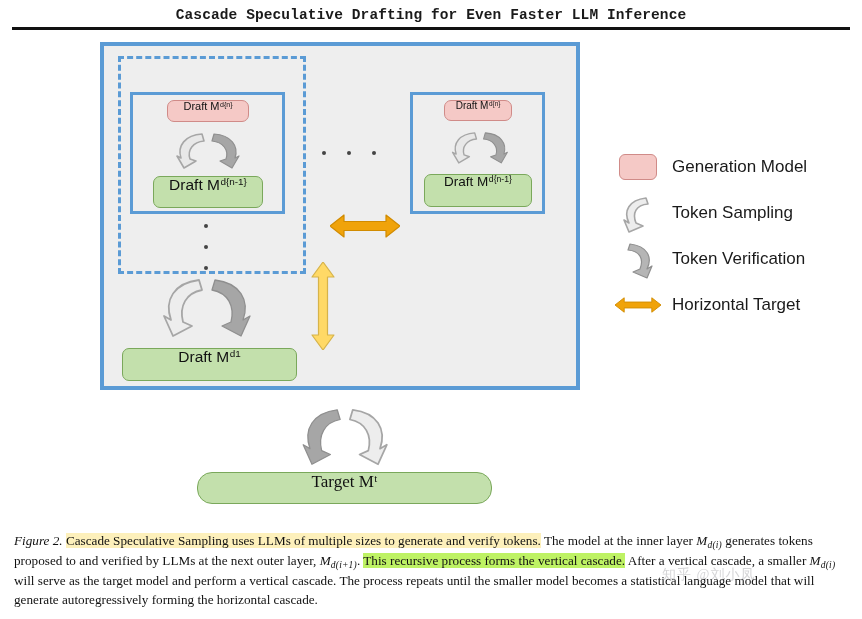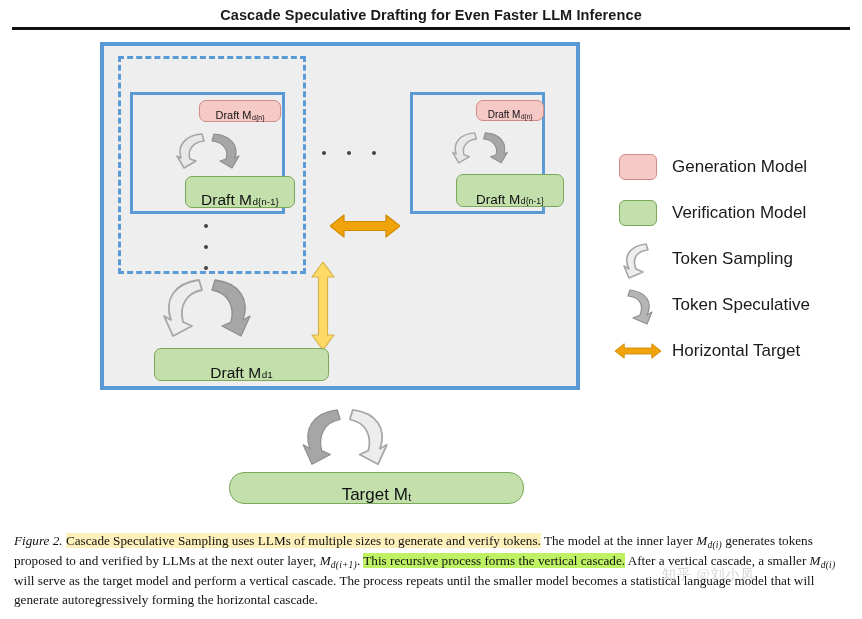--- a/index.html
+++ b/index.html
@@ -12,21 +12,21 @@
     overflow: hidden;
   }
   #page { position: relative; width: 862px; height: 619px; background:#fff; }
 
   
   .page-header {
     position: absolute; left: 0; top: 0; width: 862px; height: 30px;
     display: flex; align-items: center; justify-content: center;
   }
   .page-header .title {
-    font-family: Liberation Sans, sans-serif;
+    font-family: Liberation Mono, monospace;
     font-size: 14.5px; font-weight: bold; color: #1a1a1a;
     letter-spacing: .1px; white-space: nowrap;
   }
   .header-rule {
     position: absolute; left: 12px; top: 27px; width: 838px; height: 3px;
     background: #111;
   }
 
   
   .figure-area { position: absolute; left: 0; top: 34px; width: 862px; height: 490px; }
@@ -44,34 +44,34 @@
   
   .layer-box {
     position: absolute; border: 3px solid #5b9bd5; background: #eeeeee;
   }
   .layer-box.left  { left: 130px; top: 58px;  width: 155px; height: 122px; }
   .layer-box.right { left: 410px; top: 58px;  width: 135px; height: 122px; }
 
   
   .model-pill {
     position: absolute; border-radius: 7px;
-    display: flex; align-items: flex-end; justify-content: center;
+    display: flex; align-items: flex-start; justify-content: center;
     font-family: "Liberation Sans", sans-serif; color: #111;
-    white-space: nowrap; text-align: center; line-height: 1; margin-left: 32px;
+    white-space: nowrap; text-align: center; line-height: 1;
   }
   .model-pill.gen  { background: #f5c9c6; border: 1.6px solid #d08b88; }
   .model-pill.ver  { background: #c3e0ac; border: 1.6px solid #7aa85b; }
 
   .pill-gen-left   { left: 167px; top: 66px;  width: 82px;  height: 22px; font-size: 11px; }
   .pill-ver-left   { left: 153px; top: 142px; width: 110px; height: 32px; font-size: 15.5px; }
   .pill-gen-right  { left: 444px; top: 66px;  width: 68px;  height: 21px; font-size: 10px; }
   .pill-ver-right  { left: 424px; top: 140px; width: 108px; height: 33px; font-size: 13.5px; }
   .pill-draft-d1   { left: 122px; top: 314px; width: 175px; height: 33px; font-size: 15.5px; }
   .pill-target     { left: 197px; top: 438px; width: 295px; height: 32px; font-size: 17px;
-                     background:#c3e0ac; border:1.6px solid #7aa85b; border-radius: 15px; }
+                     background:#c3e0ac; border:1.6px solid #7aa85b; border-radius: 15px; font-family: Liberation Serif, serif; }
 
   .sub { font-size: .64em; vertical-align: -0.32em; padding-left: .5px; }
 
   
   .dots-h {
     position: absolute; left: 322px; top: 114px; width: 54px; height: 10px;
     display: flex; justify-content: space-between; align-items: center;
   }
   .dots-v {
     position: absolute; left: 203px; top: 190px; width: 6px; height: 46px;
@@ -217,43 +217,37 @@
 
     <div class="legend">
 
       <div class="legend-row">
         <div class="legend-swatch-wrap">
           <div class="sw-box sw-gen"></div>
         </div>
         <div class="legend-label">Generation Model</div>
       </div>
 
-      <div class="legend-row">
-        <div class="legend-swatch-wrap">
-          <div class="sw-box sw-ver"></div>
-        </div>
-        <div class="legend-label">Verification Model</div>
-      </div>
 
       <div class="legend-row">
         <div class="legend-swatch-wrap">
           <svg width="34" height="40" viewBox="0 0 34 40">
             <path d="M25 5 C 8 7, 2 18, 8 30 L 3 27 L 8 39 L 22 33 L 15 30 C 11 20, 15 12, 27 11 Z" fill="#ededed" stroke="#a6a6a6" stroke-width="1.6" stroke-linejoin="round"></path>
           </svg>
         </div>
         <div class="legend-label">Token Sampling</div>
       </div>
 
       <div class="legend-row">
         <div class="legend-swatch-wrap">
           <svg width="34" height="40" viewBox="0 0 34 40">
             <path d="M9 5 C 26 7, 32 18, 26 30 L 31 27 L 26 39 L 12 33 L 19 30 C 23 20, 19 12, 7 11 Z" fill="#b5b5b5" stroke="#8f8f8f" stroke-width="1.2" stroke-linejoin="round"></path>
           </svg>
         </div>
-        <div class="legend-label">Token Speculative</div>
+        <div class="legend-label">Token Verification</div>
       </div>
 
 
       <div class="legend-row">
         <div class="legend-swatch-wrap">
           <svg width="46" height="20" viewBox="0 0 70 28">
             <path d="M0 14 L14 3 L14 9.5 L56 9.5 L56 3 L70 14 L56 25 L56 18.5 L14 18.5 L14 25 Z" fill="#f0a30a" stroke="#d18b00" stroke-width="1.4" stroke-linejoin="round"></path>
           </svg>
         </div>
         <div class="legend-label">Horizontal Target</div>

